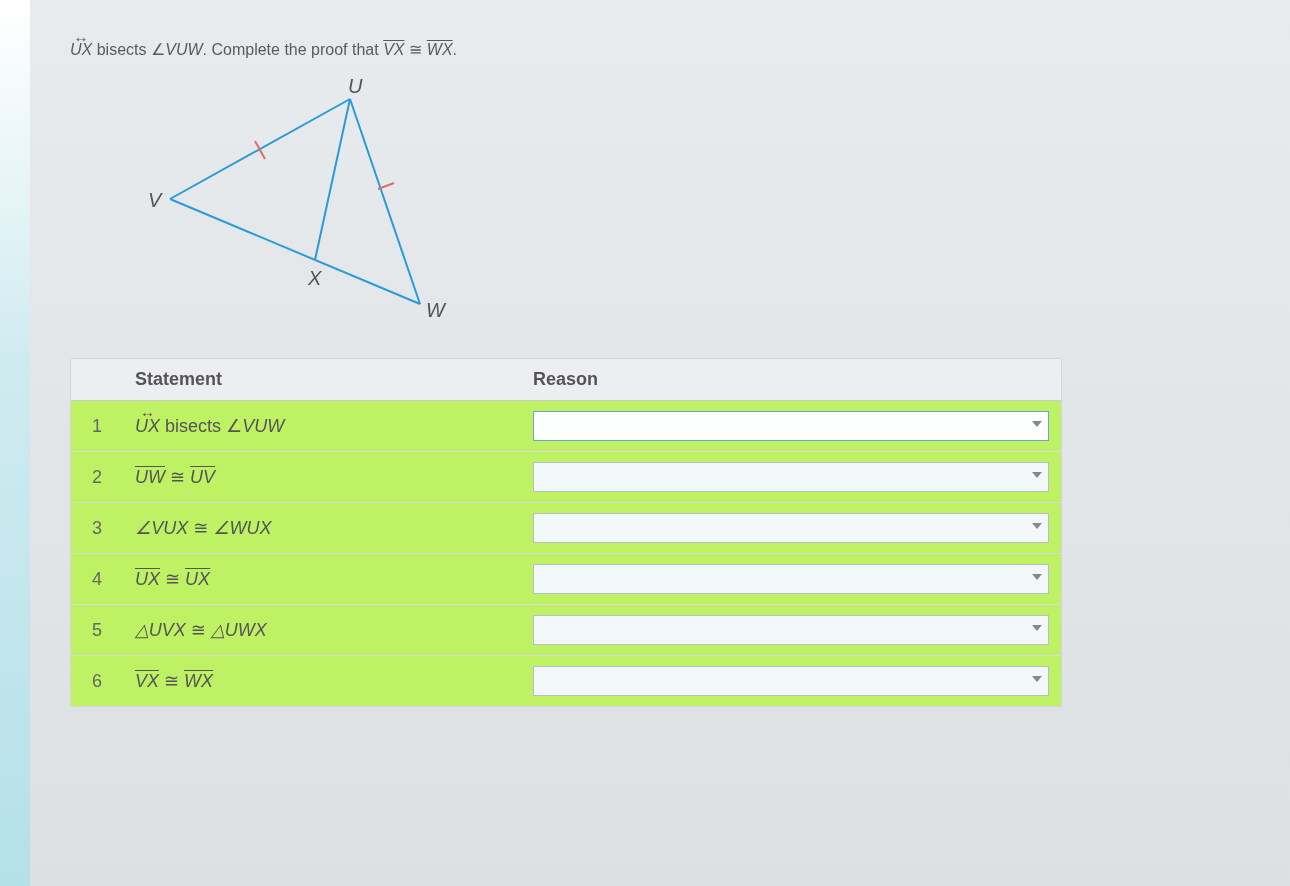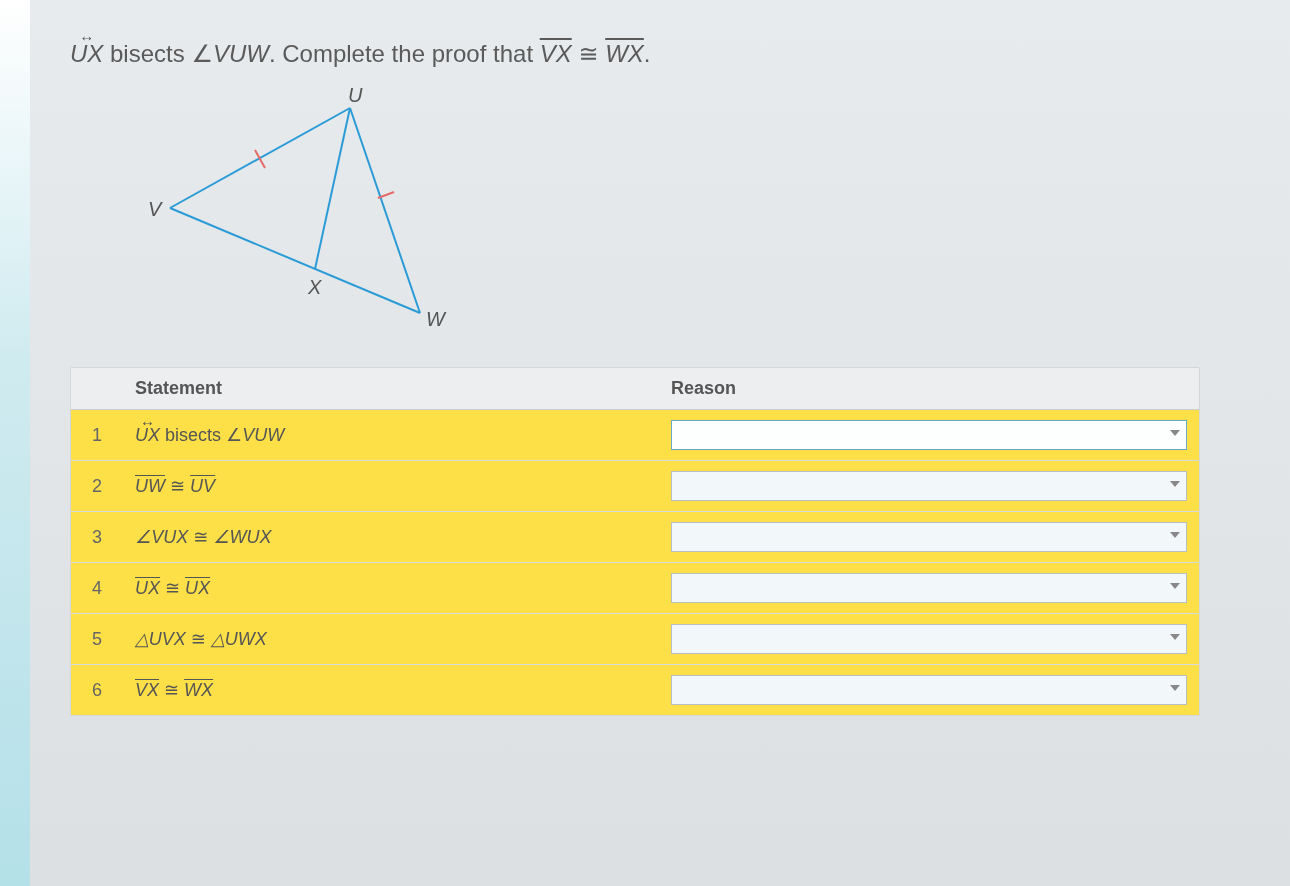--- a/index.html
+++ b/index.html
@@ -13,43 +13,43 @@
       position: relative;
     }
     .left-accent {
       position: absolute;
       left: 0; top: 0;
       width: 30px;
       height: 886px;
       background: linear-gradient(180deg, #ffffff 0%, #d0ebf0 40%, #b4e0e8 100%);
     }
     .prompt {
-      font-size: 24px;
+      font-size: 16px;
       margin-bottom: 20px;
       color: #5a5a5a;
     }
     .overline { text-decoration: overline; }
     .doublearrow {
       display: inline-block;
       position: relative;
     }
     .doublearrow::before {
       content: "↔";
       position: absolute;
       top: -13px;
       left: 50%;
       transform: translateX(-50%);
       font-size: 15px;
     }
     .diagram {
       margin: 10px 0 25px 60px;
     }
     .table-wrap {
-      width: 1130px;
-      background: #fde047;
+      width: 992px;
+      background: #bef264;
       border: 1px solid #d4d6d9;
       border-radius: 2px;
     }
     table { width: 100%; border-collapse: collapse; }
     th {
       text-align: left;
       font-weight: bold;
       color: #555;
       padding: 10px 12px;
       font-size: 18px;

